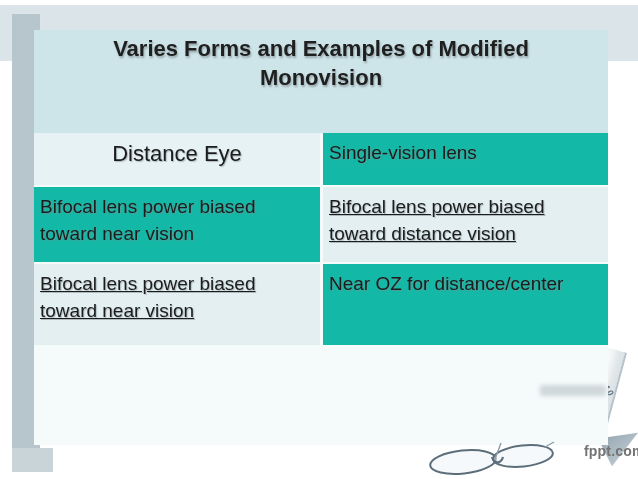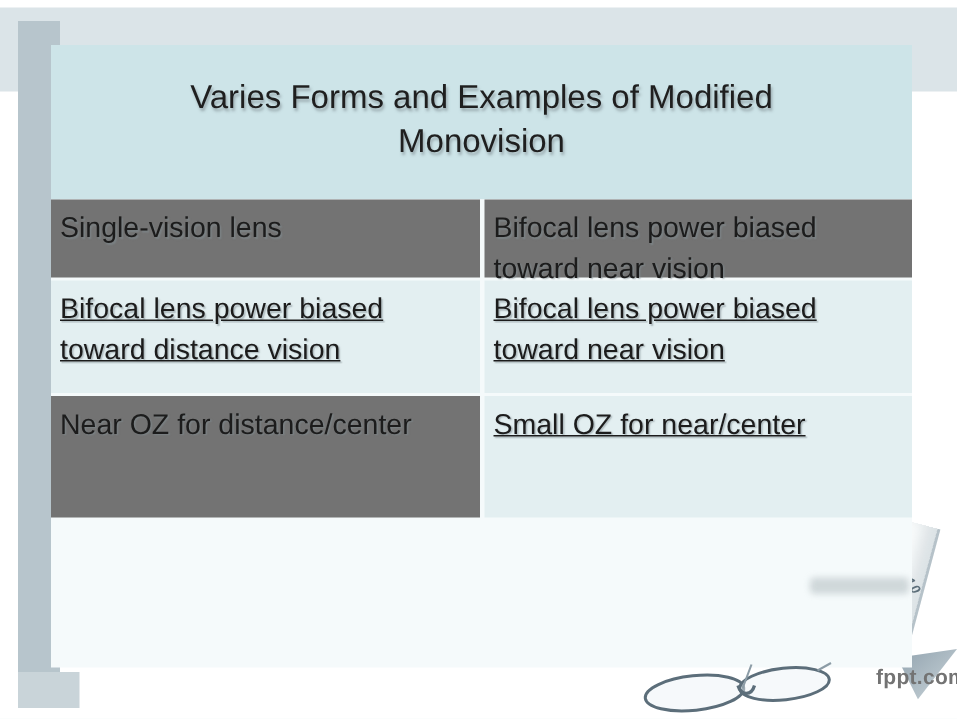--- a/index.html
+++ b/index.html
@@ -74,24 +74,24 @@
 
   
   .title-box {
     position:absolute; left:34px; top:30px;
     width:574px; height:103px;
     background:#cde4e8;
     z-index:2;
     display:flex; justify-content:center;
   }
   .title-text {
-    padding-top:20px;
+    padding-top:4px;
     width:500px;
     text-align:center;
-    font-size:22px; font-weight:normal;
+    font-size:22px; font-weight:bold;
     line-height:29px;
     color:#1f1f1f;
     text-shadow:1px 2px 2px rgba(110,120,125,0.55);
   }
 
   
   .oz-table {
     position:absolute; left:34px; top:133px;
     width:574px;
     display:grid;
@@ -106,21 +106,21 @@
     color:#1c1c1c;
     text-shadow:1px 1px 1px rgba(130,142,148,0.55);
   }
   .head-cell {
     background:#e6f2f4;
     display:flex; justify-content:center; align-items:flex-start;
     padding-top:7px;
     font-size:22px;
   }
   .body-cell { padding:6px 4px 0 6px; }
-  .row-light { background:#737373; }
+  .row-light { background:#14b8a6; }
   .row-dark  { background:#e3eff1;text-decoration:underline; }
 
   
   .glasses {
     position:absolute; left:425px; top:438px;
     width:130px; height:40px;
     z-index:4;
   }
 
   
@@ -148,30 +148,30 @@
 · · ·</div>
   </div>
   <div class="chart-shadow"></div>
   <div class="show-through"></div>
 
   <div class="title-box">
     <div class="title-text">Varies Forms and Examples of Modified Monovision</div>
   </div>
 
   <div class="oz-table">
+    <div class="cell head-cell">Distance Eye</div>
 
     <div class="cell body-cell row-light">Single-vision lens</div>
     <div class="cell body-cell row-light">Bifocal lens power biased toward near vision</div>
 
     <div class="cell body-cell row-dark">Bifocal lens power biased toward distance vision</div>
     <div class="cell body-cell row-dark">Bifocal lens power biased toward near vision</div>
 
     <div class="cell body-cell row-light">Near OZ for distance/center</div>
 
-    <div class="cell body-cell row-dark">Small OZ for near/center</div>
   </div>
 
   <svg class="glasses" viewBox="0 0 130 40" xmlns="http://www.w3.org/2000/svg">
     <g fill="rgba(235,242,246,0.45)" stroke="#56overlay" stroke-width="2">
       <ellipse cx="38" cy="24" rx="33" ry="11.5" transform="rotate(-6 38 24)" stroke="#5c6e7a"></ellipse>
       <ellipse cx="98" cy="18" rx="30" ry="10.5" transform="rotate(-6 98 18)" stroke="#5c6e7a"></ellipse>
     </g>
     <path d="M67 19 c 2 7 9 7 11 0" fill="none" stroke="#5c6e7a" stroke-width="2.2"></path>
     <path d="M70 21 l 6 -16" fill="none" stroke="#8c9ca6" stroke-width="1.4"></path>
     <path d="M120 9 l 9 -5" fill="none" stroke="#8c9ca6" stroke-width="1.4"></path>

